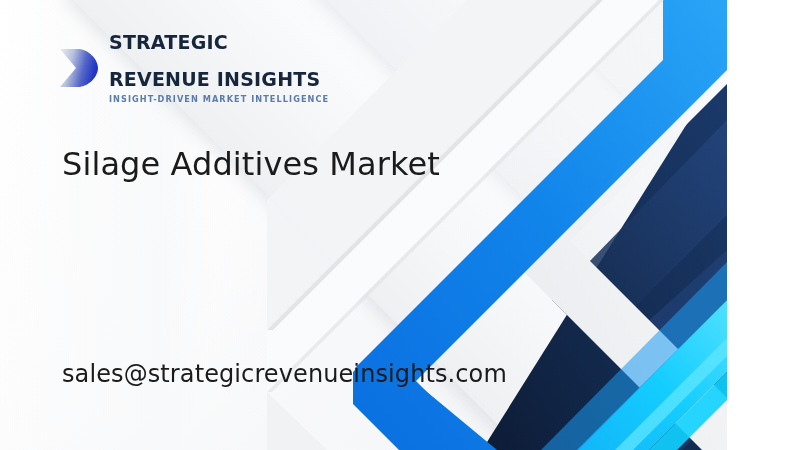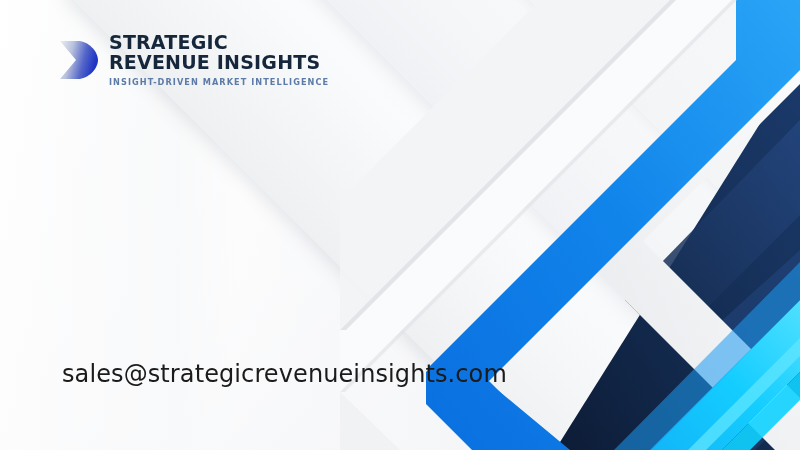--- a/index.html
+++ b/index.html
@@ -3,21 +3,21 @@
 <meta charset="utf-8">
 <title>Silage Additives Market</title>
 <style>
   html, body {
     margin: 0;
     padding: 0;
     background: #ffffff;
   }
   #slide {
     position: relative;
-    width: 800px;
+    width: 727px;
     height: 450px;
     overflow: hidden;
     background: #e5e5e5;
     font-family: "DejaVu Sans", "Liberation Sans", sans-serif;
   }
 
   
   .bg-base {
     position: absolute;
     inset: 0;
@@ -102,21 +102,21 @@
     flex-direction: column;
     line-height: 1;
   }
   .logo-line {
     font-family: "DejaVu Sans", "Liberation Sans", sans-serif;
     font-weight: bold;
     font-size: 19px;
     letter-spacing: 0.2px;
     color: #16273c;
   }
-  .logo-line.l2 { margin-top: 1px; }
+  .logo-line.l2 { margin-top: 18px; }
   .logo-tagline {
     margin-top: 6px;
     font-family: "DejaVu Sans", "Liberation Sans", sans-serif;
     font-size: 8.2px;
     font-weight: bold;
     letter-spacing: 1.05px;
     color: #5c7ba8;
     white-space: nowrap;
   }
 
@@ -277,16 +277,17 @@
                  Z" fill="url(#gMark)"></path>
       </svg>
     </div>
     <div class="logo-text">
       <div class="logo-line l1">STRATEGIC</div>
       <div class="logo-line l2">REVENUE INSIGHTS</div>
       <div class="logo-tagline">INSIGHT-DRIVEN MARKET INTELLIGENCE</div>
     </div>
   </div>
 
+  <div class="title">Silage Additives Market</div>
 
   <div class="email">sales@strategicrevenueinsights.com</div>
 
 </div>
 
 </body></html>

